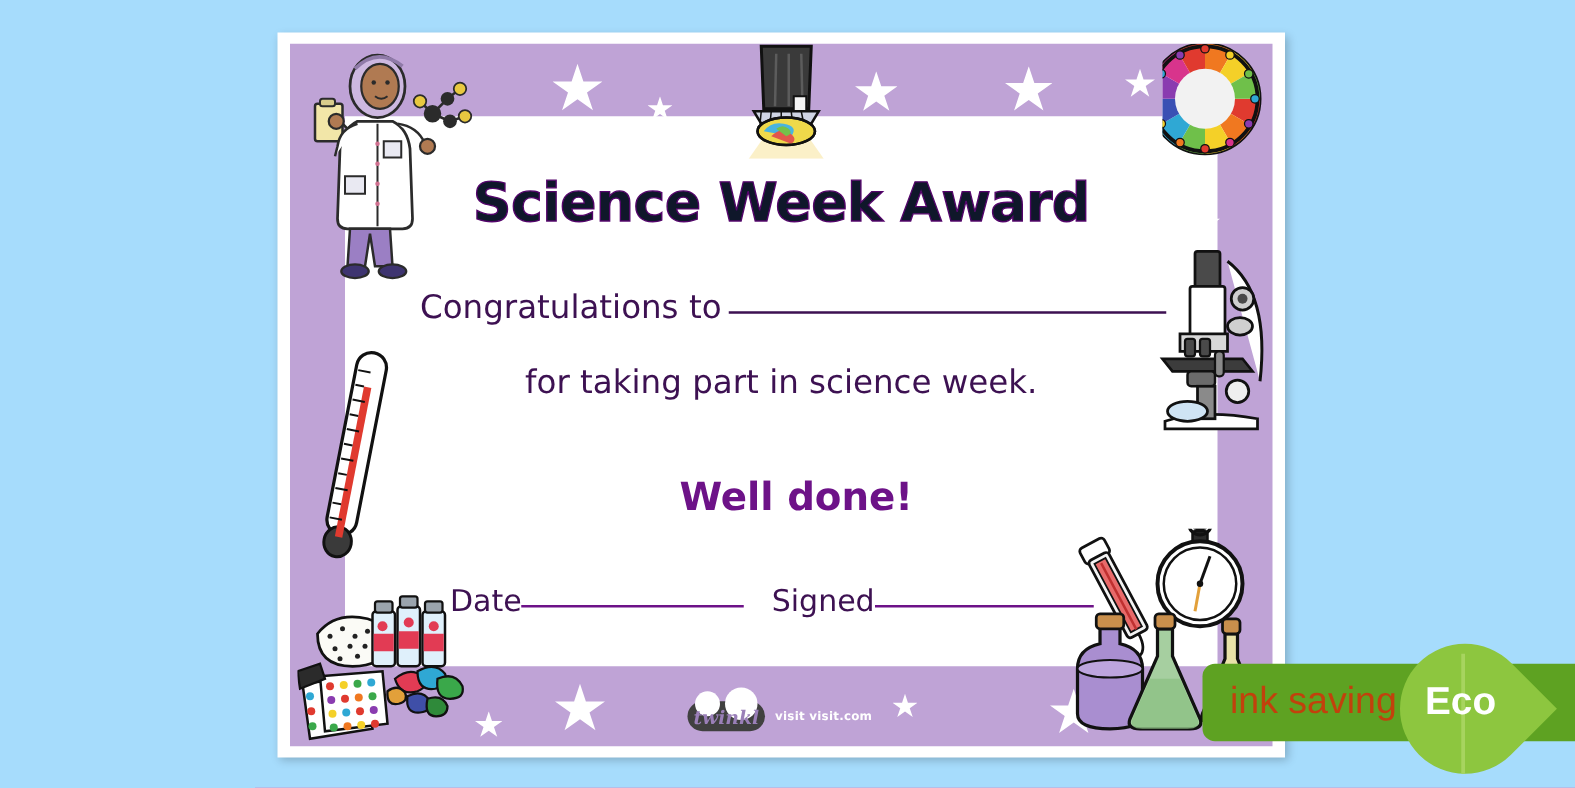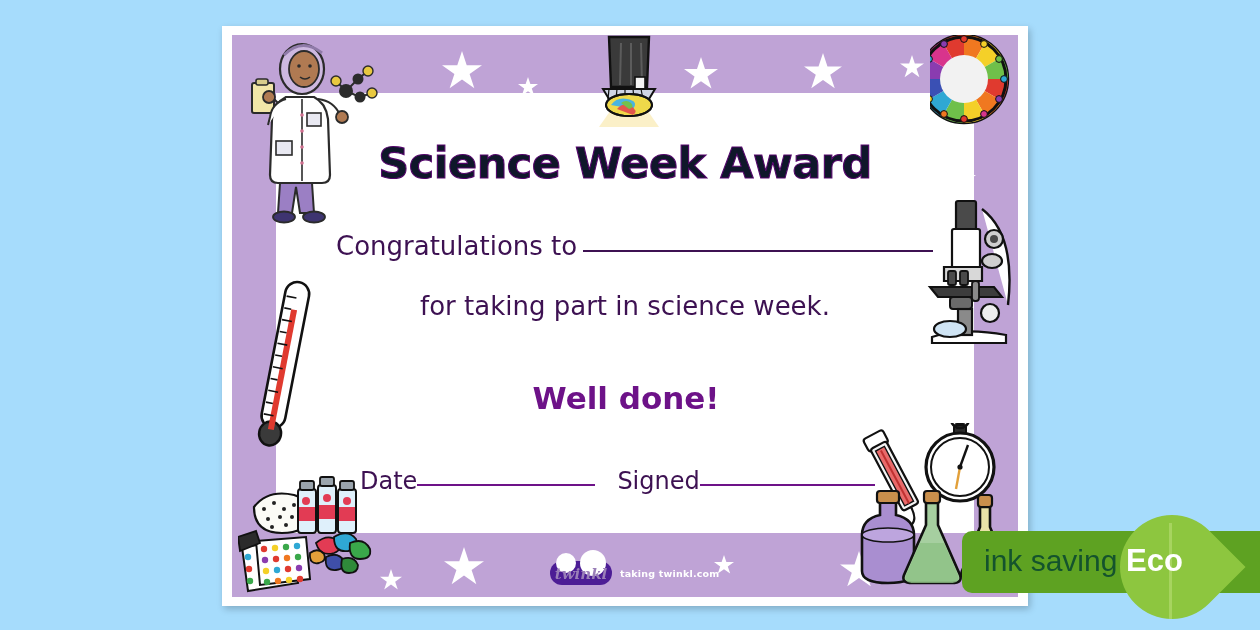--- a/index.html
+++ b/index.html
@@ -93,21 +93,21 @@
     left: 0;
     width: 100%;
     text-align: center;
     font-size: 26px;
     color: #3d1152;
     z-index: 6;
   }
   #line-well-done {
     position: absolute;
     top: 345px;
-    left: 1px;
+    left: 12px;
     width: 100%;
     text-align: center;
     font-size: 31px;
     font-weight: bold;
     color: #6d1288;
     z-index: 6;
   }
   #signature-row {
     position: absolute;
     top: 432px;
@@ -132,21 +132,21 @@
     left: 318px;
     bottom: 12px;
     z-index: 5;
     display: flex;
     align-items: center;
   }
   #twinkl-cloud {
     position: relative;
     width: 62px;
     height: 24px;
-    background: #4c1d95;
+    background: #404040;
     border-radius: 14px;
   }
   #twinkl-cloud:before, #twinkl-cloud:after {
     content: "";
     position: absolute;
     background: #ffffff;
     border-radius: 50%;
   }
   #twinkl-cloud:before { width: 20px; height: 20px; left: 6px;  top: -8px; }
   #twinkl-cloud:after  { width: 26px; height: 26px; left: 30px; top: -11px; }
@@ -203,25 +203,25 @@
     width: 3px;
     height: 96px;
     background: #a7d45f;
   }
   #eco-ink-label {
     position: absolute;
     left: 22px;
     top: 13px;
     font-family: "Liberation Sans", sans-serif;
     font-size: 30px;
-    color: #14532d;
+    color: #c2410c;
   }
   #eco-word {
     position: absolute;
-    left: 164px;
+    left: 178px;
     top: 12px;
     font-family: "Liberation Sans", sans-serif;
     font-size: 31px;
     font-weight: bold;
     color: #ffffff;
   }
 
   
   .art { position: absolute; z-index: 5; }
 
@@ -536,21 +536,21 @@
 
         <path d="M132 84 l10 0 l0 20 l18 44 q3 7 -7 7 l-32 0 q-10 0 -7 -7 l18 -44 z" fill="#e9e2a8" stroke="#111" stroke-width="2.6"></path>
         <rect x="130" y="72" width="14" height="12" rx="3" fill="#c98f4c" stroke="#111" stroke-width="2.2"></rect>
       </svg>
     </div>
 
     <div id="twinkl-logo">
       <div id="twinkl-cloud">
         <div id="twinkl-word">twinkl</div>
       </div>
-      <div id="twinkl-visit">taking twinkl.com</div>
+      <div id="twinkl-visit">visit visit.com</div>
     </div>
 
     <div id="inner-white"></div>
 
     <div id="cert-title">Science Week Award</div>
 
     <div id="line-congrats">
       <span>Congratulations to</span><span class="fill-line"></span>
     </div>
 

